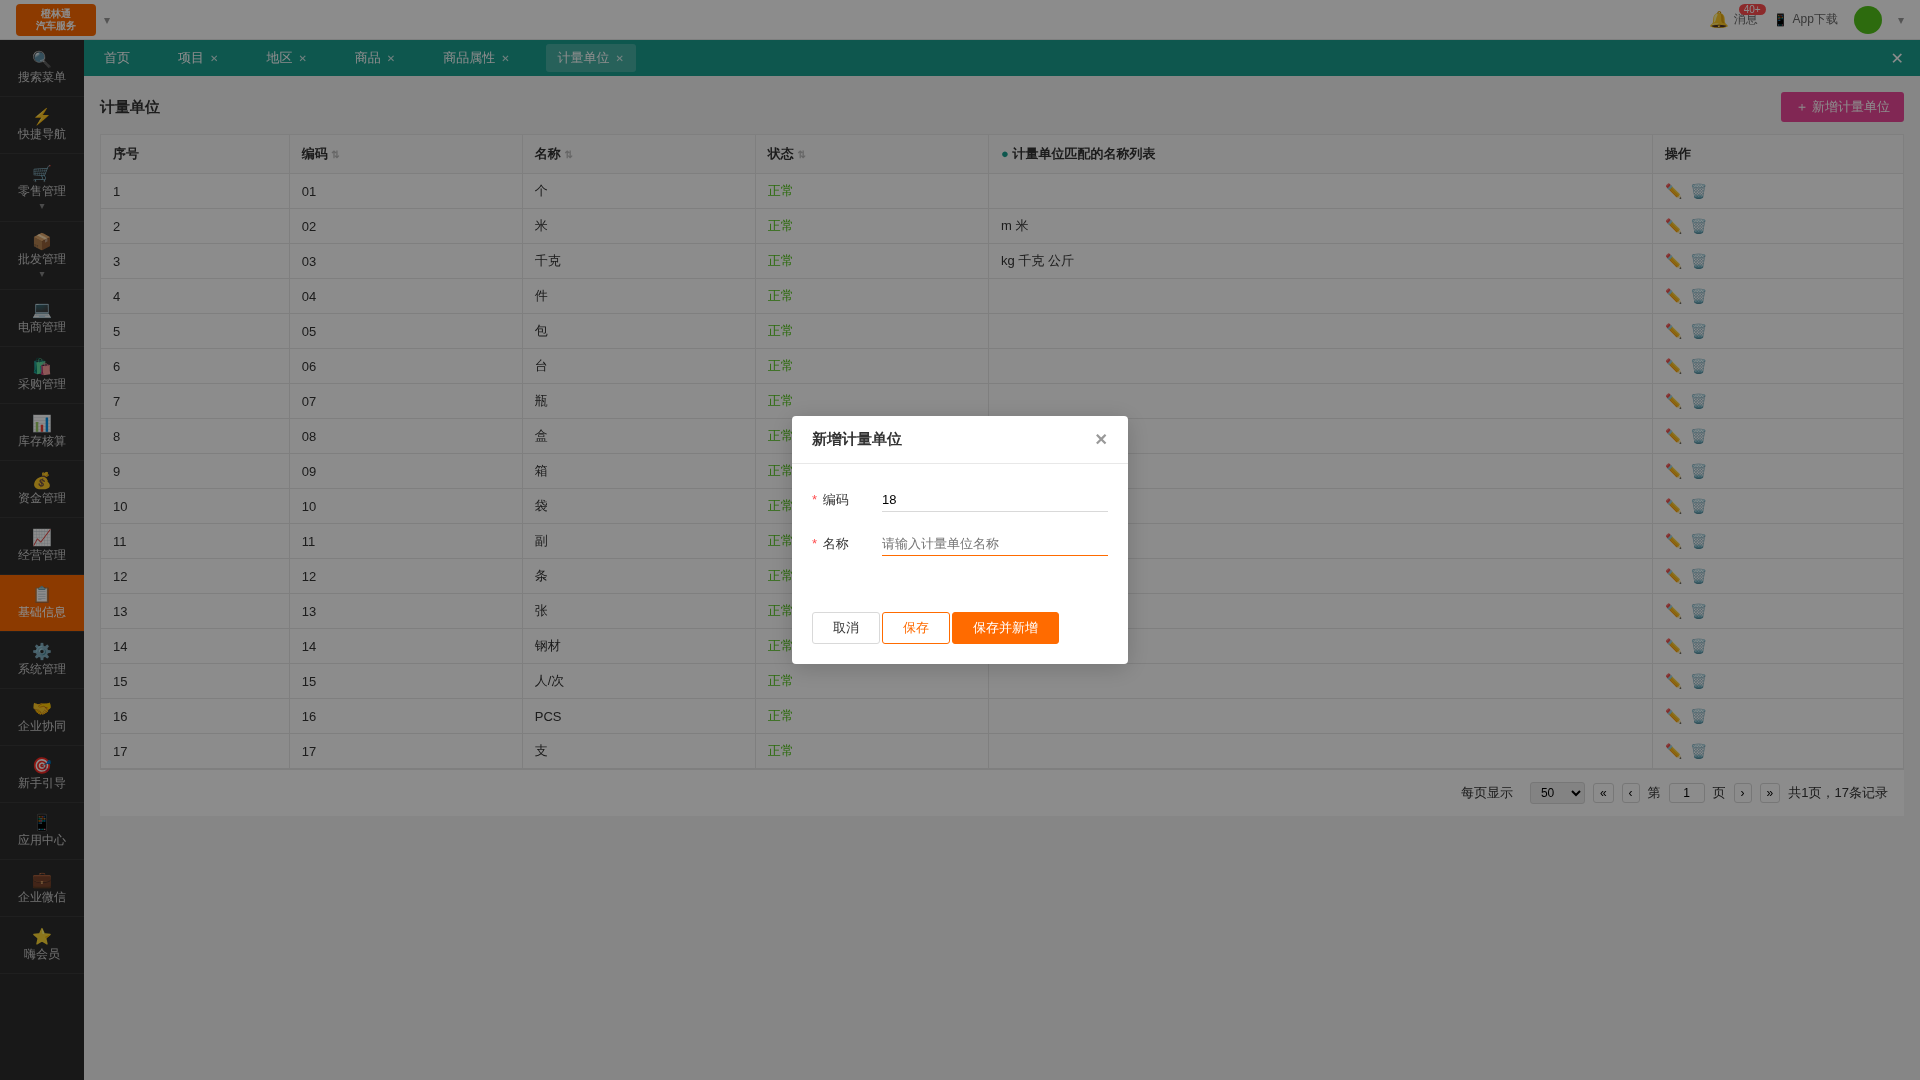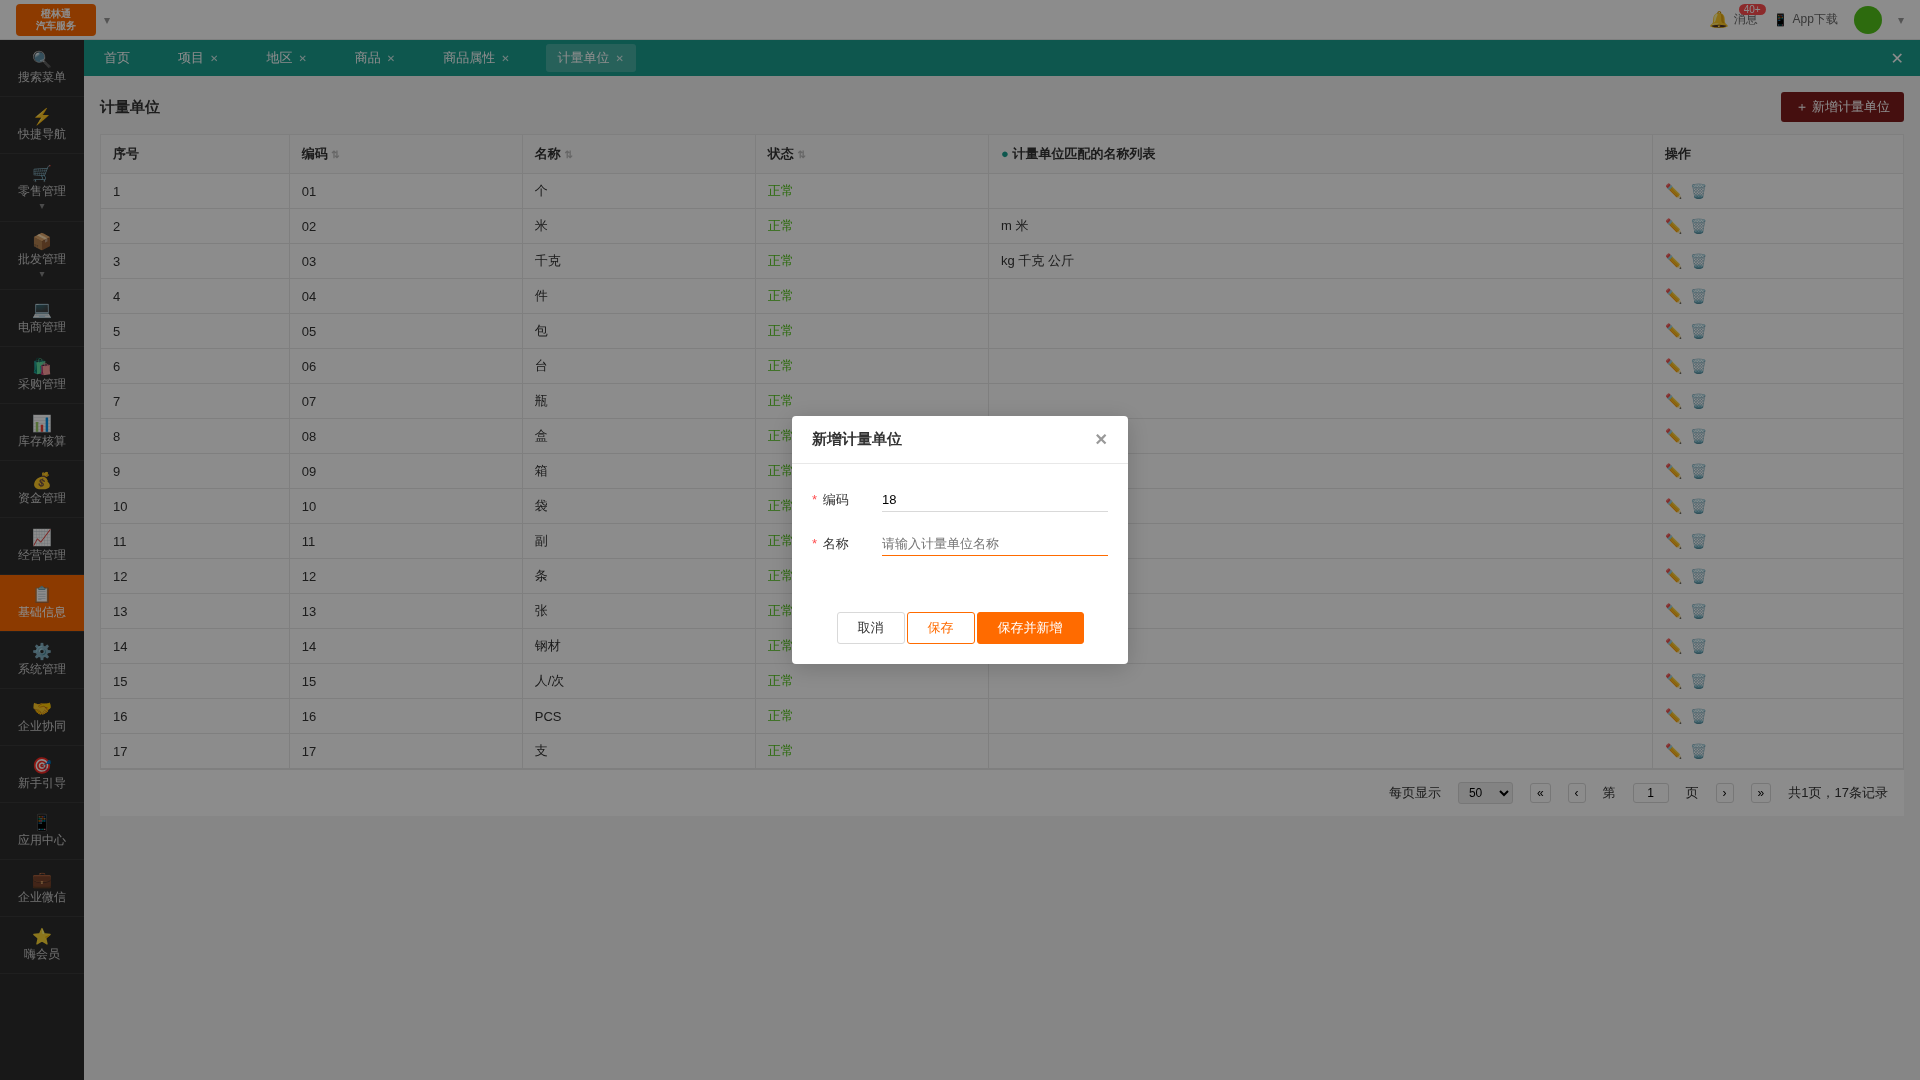--- a/index.html
+++ b/index.html
@@ -153,21 +153,21 @@
       justify-content: space-between;
       align-items: center;
       margin-bottom: 12px;
     }
     .page-title {
       font-size: 15px;
       font-weight: bold;
       color: #333;
     }
     .btn-add {
-      background: #7f1d1d;
+      background: #ec4899;
       color: white;
       border: none;
       padding: 6px 14px;
       border-radius: 3px;
       cursor: pointer;
       font-size: 13px;
     }
 
     
     .data-table {
@@ -201,32 +201,33 @@
       color: #999;
       cursor: pointer;
       font-size: 14px;
     }
 
     
     .pagination-bar {
       display: flex;
       align-items: center;
       justify-content: flex-end;
-      gap: 17px;
+      gap: 8px;
       padding: 12px 16px;
       background: white;
       border-top: 1px solid #e8e8e8;
       font-size: 13px;
       color: #333;
     }
     .pagination-bar select {
       border: 1px solid #d9d9d9;
       border-radius: 3px;
       padding: 2px 6px;
       font-size: 12px;
+      margin-left: 9px;
     }
     .page-input {
       width: 36px;
       border: 1px solid #d9d9d9;
       border-radius: 3px;
       padding: 2px 4px;
       text-align: center;
       font-size: 12px;
     }
     .page-nav {
@@ -297,21 +298,20 @@
       border: none;
       border-bottom: 1px solid #d9d9d9;
       padding: 4px 0;
       font-size: 13px;
       outline: none;
     }
     .form-input.active-border { border-bottom-color: #ff6b00; }
     .modal-footer {
       padding: 12px 20px 20px;
       display: flex;
-      justify-content: center;
       gap: 2px;
     }
     .btn-cancel {
       border: 1px solid #d9d9d9;
       background: white;
       color: #333;
       padding: 6px 20px;
       border-radius: 3px;
       cursor: pointer;
       font-size: 13px;

